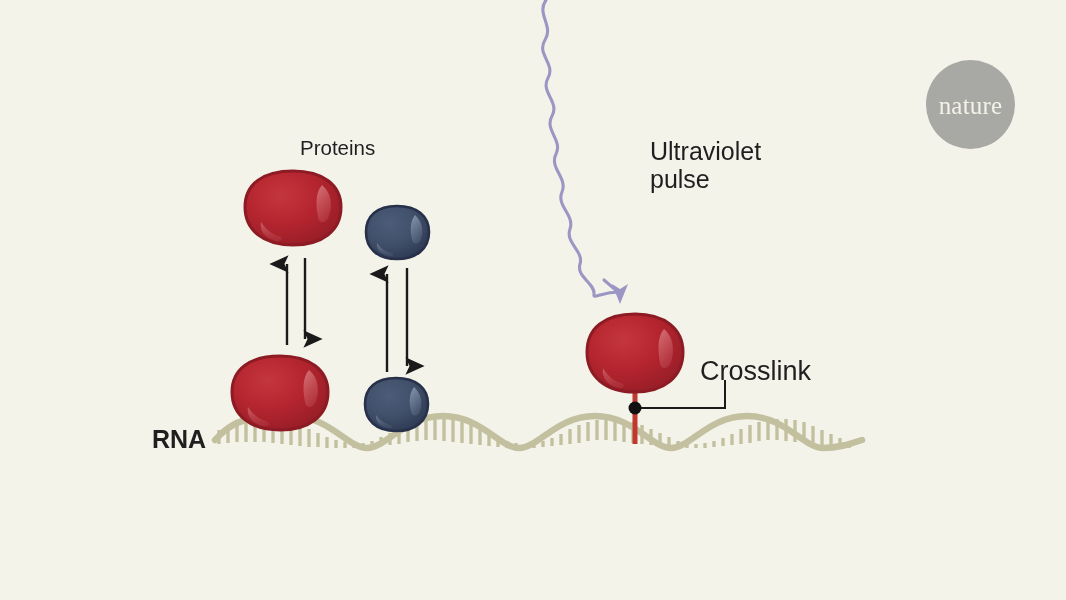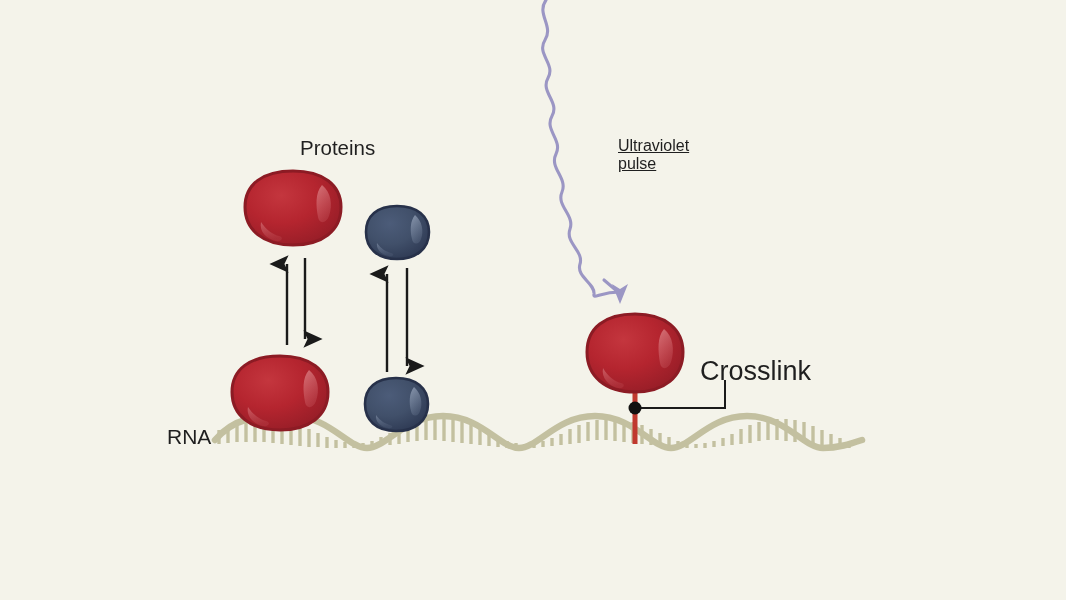--- a/index.html
+++ b/index.html
@@ -32,29 +32,29 @@
     color: #1f1f1f;
     white-space: pre;
     line-height: 1.12;
   }
   #label-proteins {
     left: 300px;
     top: 137px;
     font-size: 20.5px;
   }
   #label-rna {
-    left: 167px;
+    left: 152px;
     top: 425px;
-    font-size: 21px;
+    font-size: 25px;
+    font-weight: bold;
   }
   #label-uv {
-    left: 618px;
+    left: 650px;
     top: 137px;
-    font-size: 16px;
-    text-decoration: underline;
+    font-size: 25px;
   }
   #label-crosslink {
     left: 700px;
     top: 356px;
     font-size: 27px;
   }
   #nature-badge {
     position: absolute;
     left: 926px;
     top: 60px;
@@ -296,14 +296,17 @@
 
   <div class="lbl" id="label-proteins">Proteins</div>
 
   <div class="lbl" id="label-rna">RNA</div>
 
   <div class="lbl" id="label-uv">Ultraviolet
 pulse</div>
 
   <div class="lbl" id="label-crosslink">Crosslink</div>
 
+  <div id="nature-badge">
+    <span>nature</span>
+  </div>
 
 </div>
 
 </body></html>

